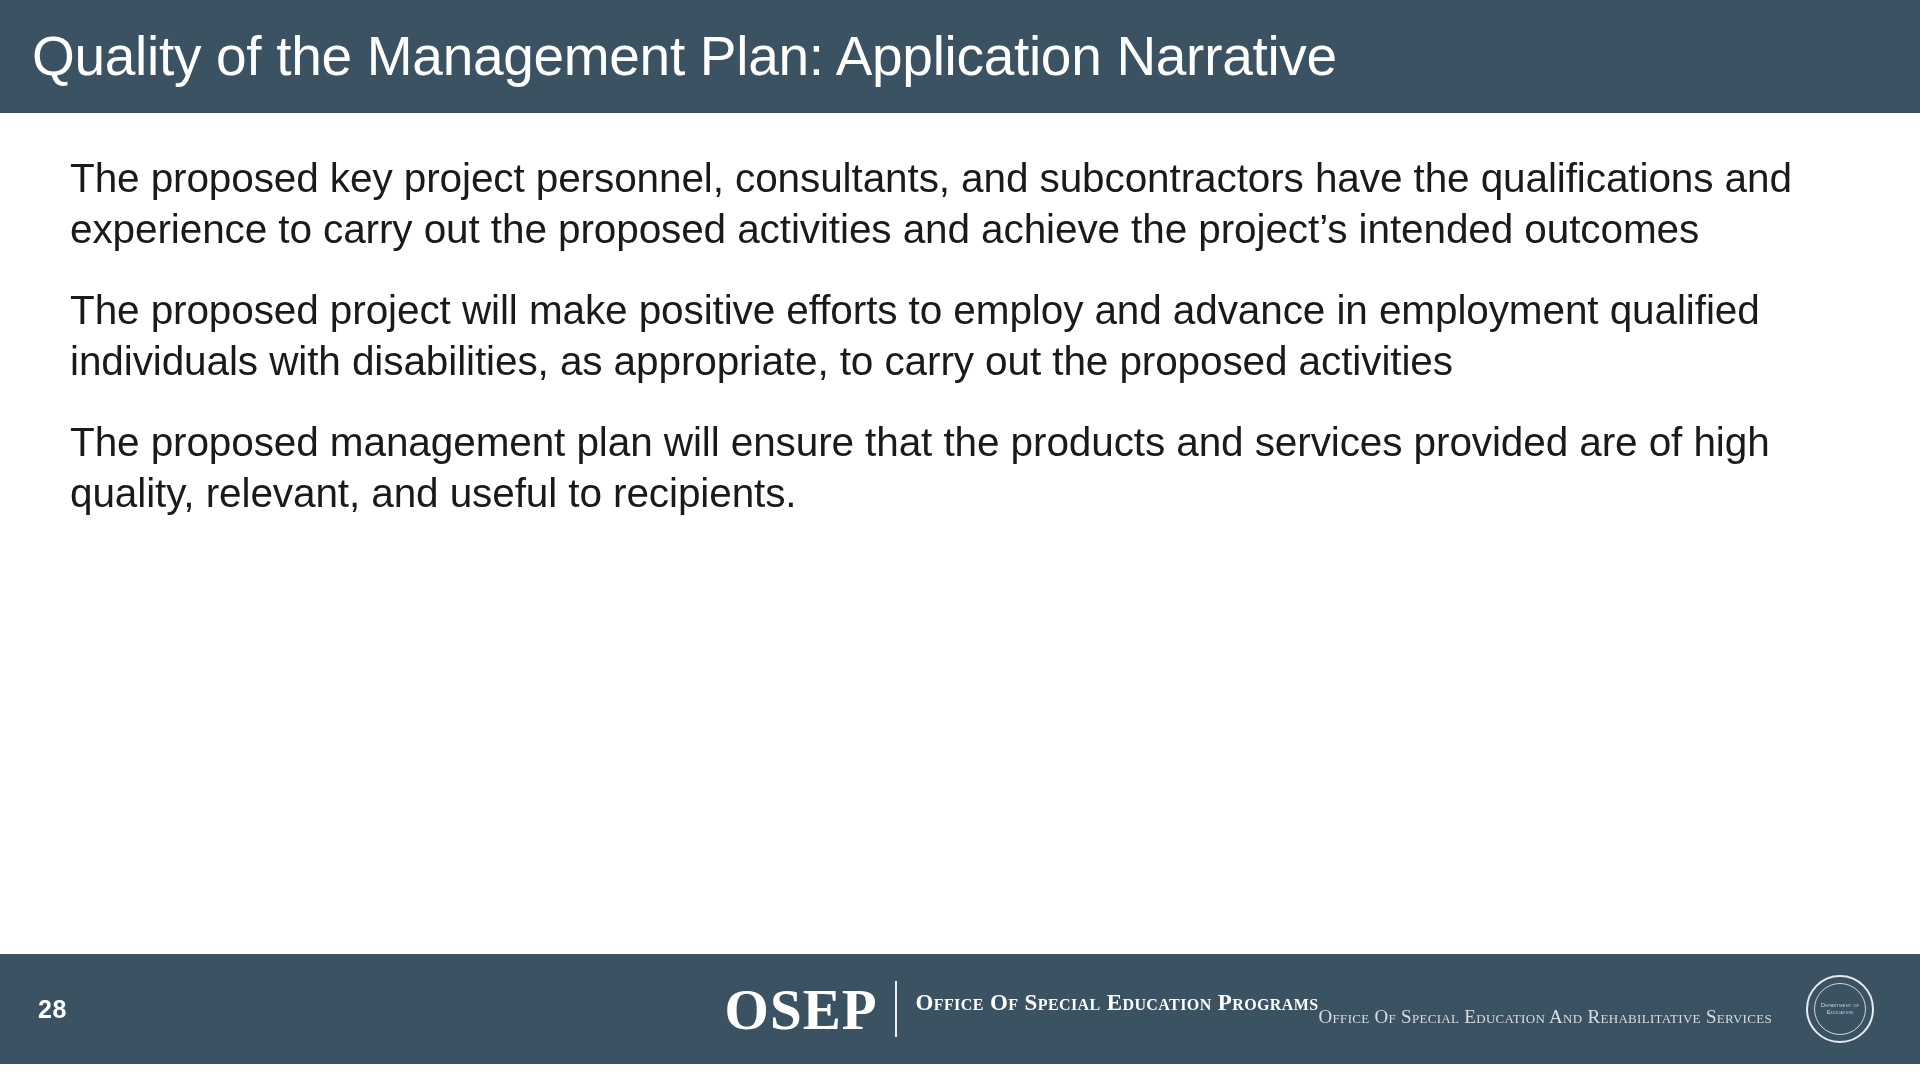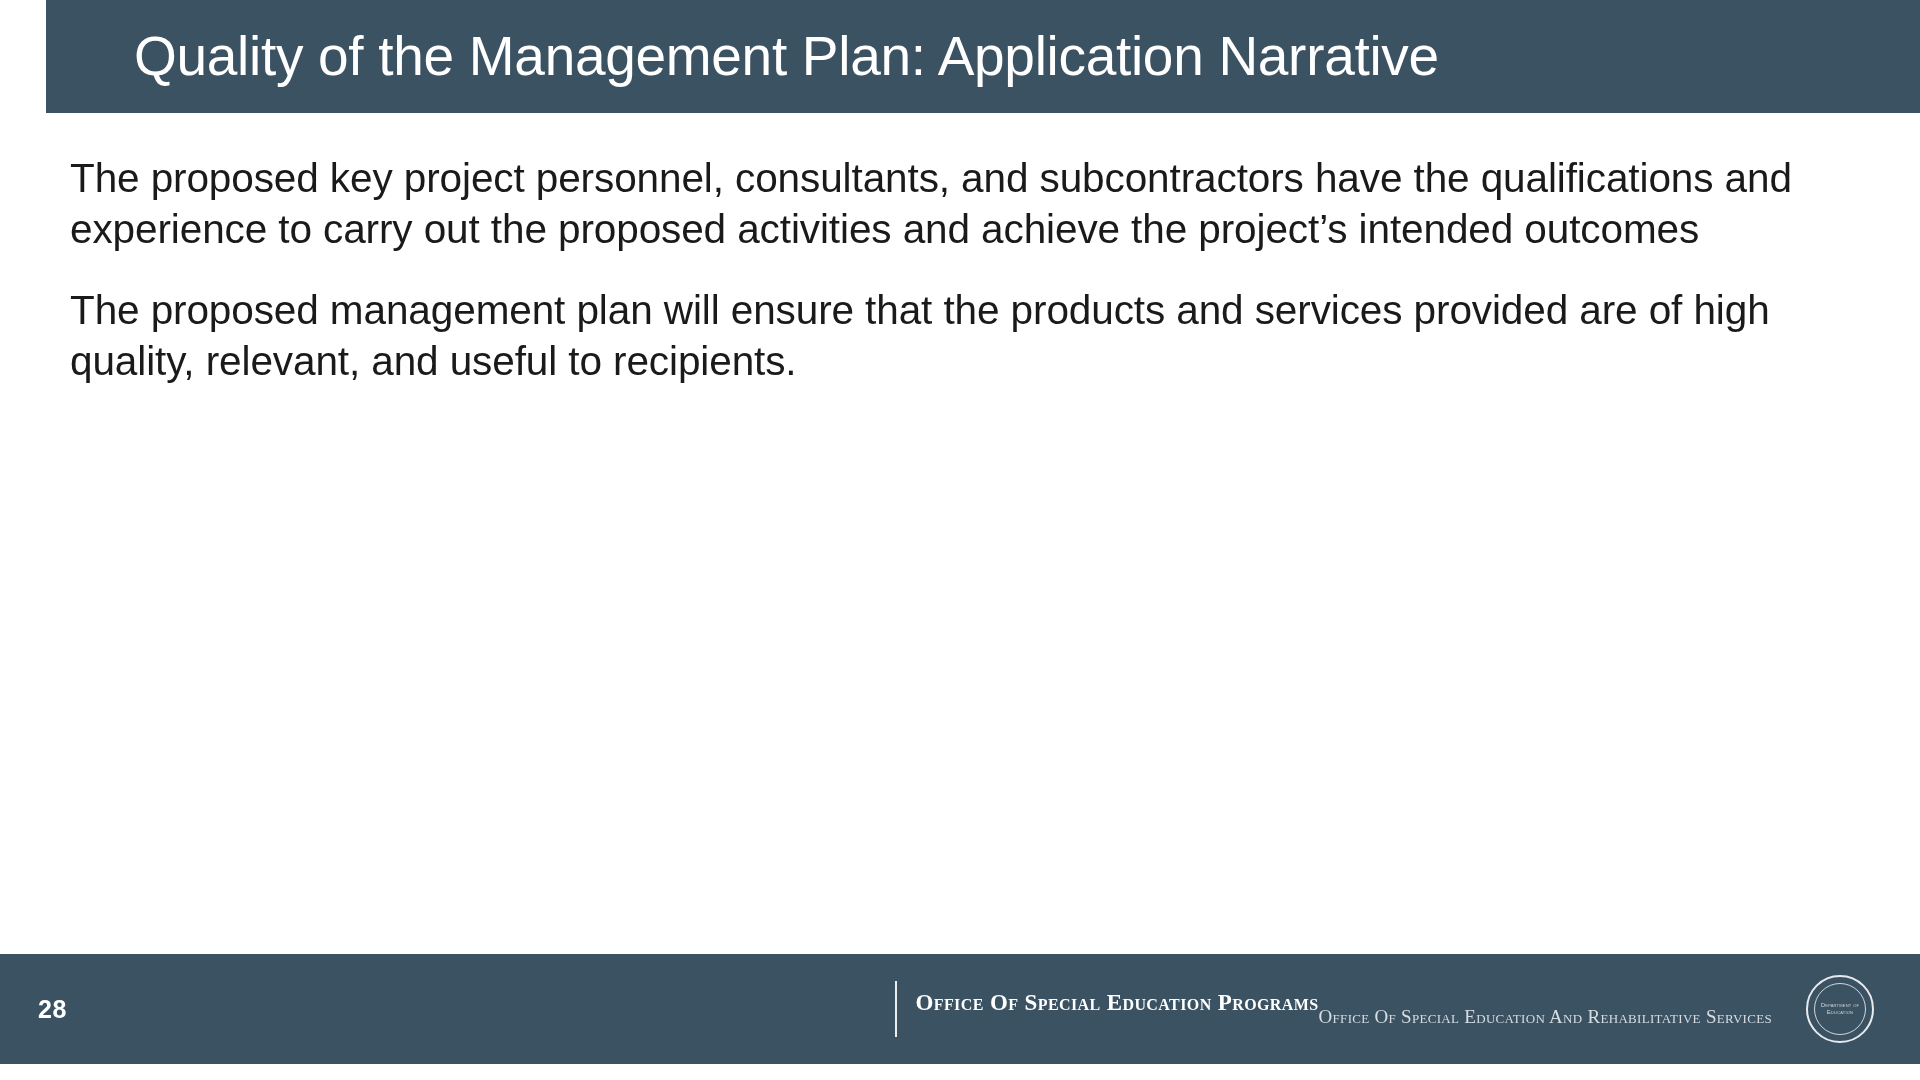--- a/index.html
+++ b/index.html
@@ -21,23 +21,22 @@
     display: flex;
     flex-direction: column;
   }
   
   .title-bar {
     background: #3b5263;
     height: 113px;
     min-height: 113px;
     display: flex;
     align-items: center;
-    padding-left: 88px;
+    padding-left: 32px;
     box-sizing: border-box;
-    margin-left: 46px;
   }
   .title-bar .title {
     color: #ffffff;
     font-size: 55px;
     font-weight: normal;
     letter-spacing: -0.3px;
     line-height: 1.05;
     white-space: nowrap;
   }
   
@@ -159,27 +158,29 @@
 <body>
 
 <div class="slide">
 
   <div class="title-bar">
     <div class="title">Quality of the Management Plan: Application Narrative</div>
   </div>
 
   <div class="body">
     <p class="para">The proposed key project personnel, consultants, and subcontractors have the qualifications and experience to carry out the proposed activities and achieve the project’s intended outcomes</p>
+    <p class="para">The proposed project will make positive efforts to employ and advance in employment qualified individuals with disabilities, as appropriate, to carry out the proposed activities</p>
     <p class="para">The proposed management plan will ensure that the products and services provided are of high quality, relevant, and useful to recipients.</p>
   </div>
 
   <div class="footer">
     <div class="page-number">28</div>
     <div class="footer-spacer"></div>
     <div class="brand">
+      <div class="brand-osep">OSEP</div>
       <div class="brand-rule"></div>
       <div class="brand-lines">
         <div class="brand-line1">Office of Special Education Programs</div>
         <div class="brand-line2">Office of Special Education and Rehabilitative Services</div>
       </div>
     </div>
     <div class="seal">
       <div class="seal-inner">
         <div class="seal-text">Department of Education</div>
       </div>

